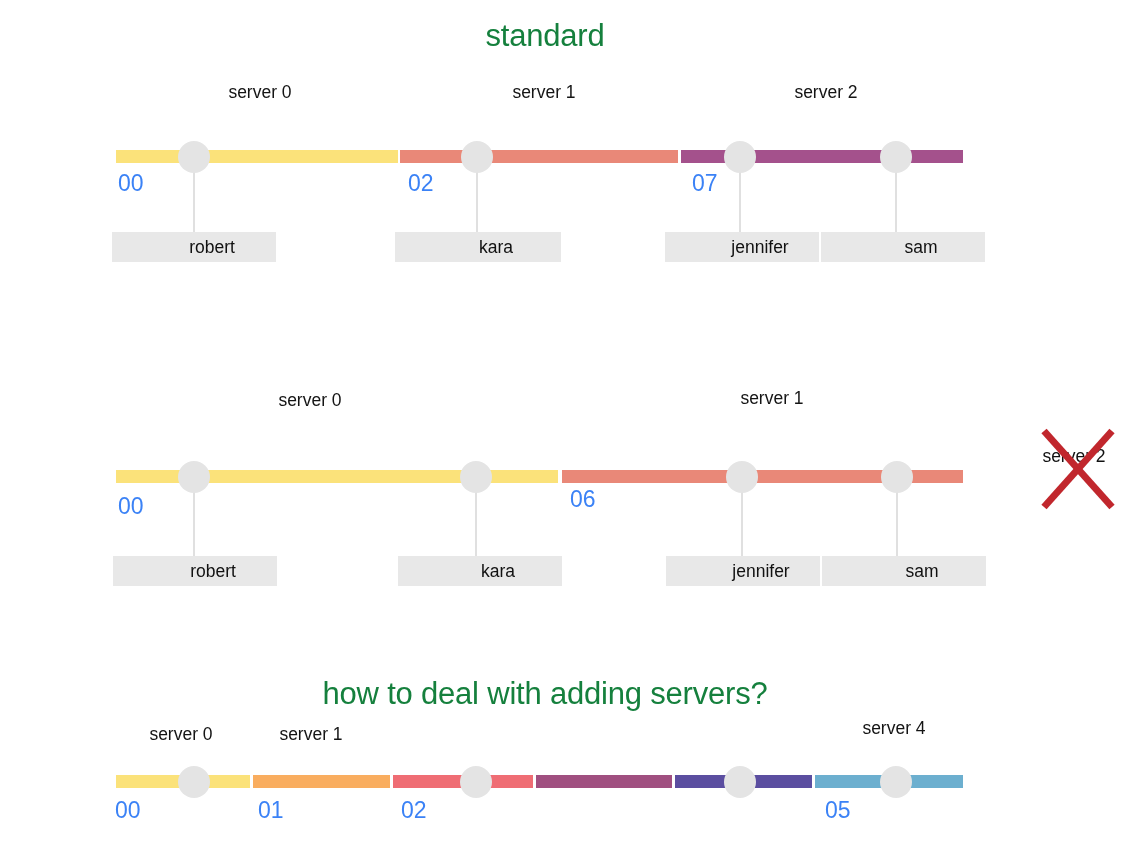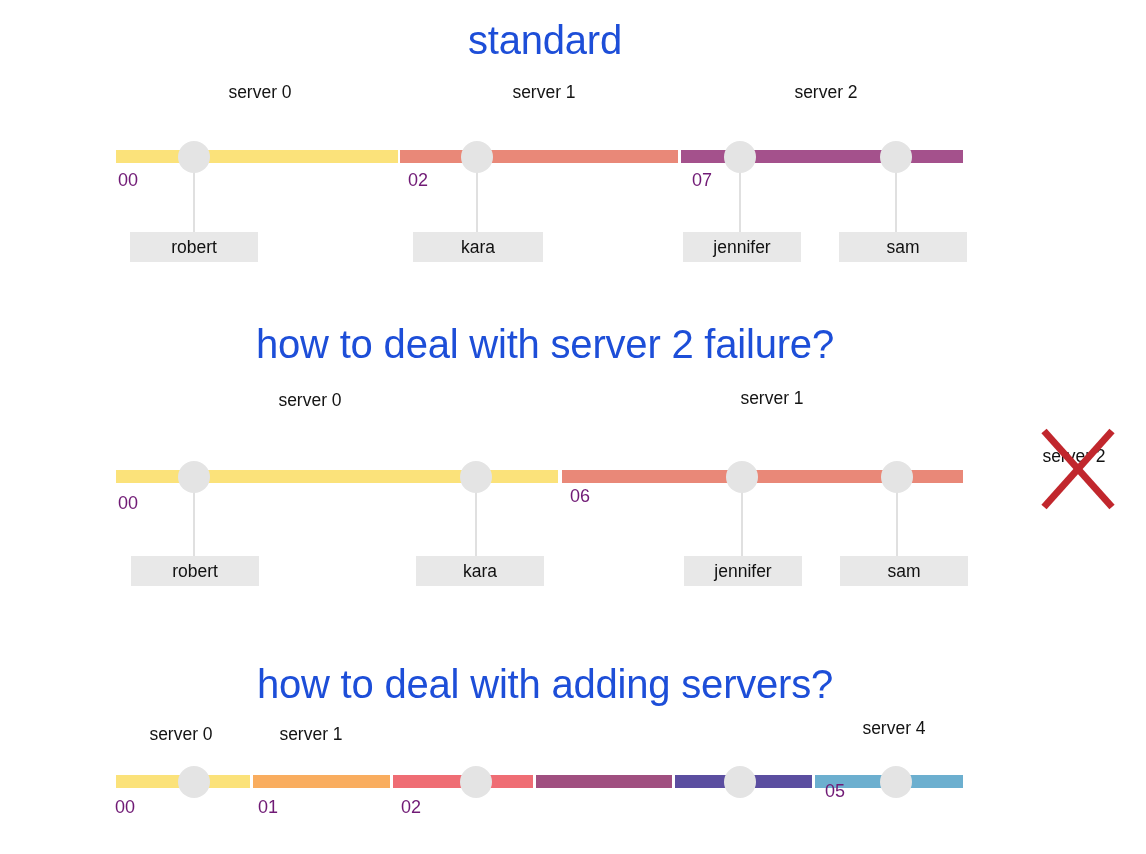--- a/index.html
+++ b/index.html
@@ -24,24 +24,24 @@
   .panel {
     position: absolute;
     left: 0;
     width: 1146px;
   }
   .panel-title {
     position: absolute;
     left: 0;
     width: 1090px;
     text-align: center;
-    font-size: 40px;
+    font-size: 31px;
     font-weight: 400;
     letter-spacing: -0.2px;
-    color: #1d4ed8;
+    color: #15803d;
     white-space: nowrap;
   }
   .server-label {
     position: absolute;
     font-size: 17.5px;
     color: #141414;
     white-space: nowrap;
     text-align: center;
     transform: translateX(-50%);
   }
@@ -50,22 +50,22 @@
     height: 13px;
     border-radius: 0px;
   }
   .seg {
     position: absolute;
     top: 0;
     height: 13px;
   }
   .tick-label {
     position: absolute;
-    font-size: 18px;
-    color: #701a75;
+    font-size: 23px;
+    color: #3b82f6;
     white-space: nowrap;
   }
   .node-wrap {
     position: absolute;
     top: 0;
     left: 0;
   }
   .node-stem {
     position: absolute;
     width: 2px;
@@ -81,20 +81,21 @@
     transform: translate(-50%, -50%);
   }
   .node-box {
     position: absolute;
     height: 30px;
     background: #e8e8e8;
     transform: translateX(-50%);
     display: flex;
     align-items: center;
     justify-content: center;
+    padding-left: 36px;
   }
   .node-box span {
     font-size: 17.5px;
     color: #111111;
     white-space: nowrap;
   }
   .x-mark {
     position: absolute;
   }
   .x-mark svg { display: block; }
@@ -152,21 +153,20 @@
     <div class="node-wrap">
       <div class="node-stem" style="left:896px;top:158px;height:74px;"></div>
       <div class="node-dot" style="left:896px;top:157px;"></div>
       <div class="node-box" style="left:903px;top:232px;width:128px;">
         <span>sam</span>
       </div>
     </div>
   </div>
 
   <div class="panel" style="top:300px;height:320px;">
-    <div class="panel-title" style="top:22px;">how to deal with server 2 failure?</div>
 
     <div class="server-label" style="left:310px;top:90px;"><span>server 0</span></div>
     <div class="server-label" style="left:772px;top:88px;"><span>server 1</span></div>
 
     <div class="ring-track" style="left:116px;top:170px;width:847px;">
       <div class="seg" style="left:0px;width:442px;background:#fbe27a;"></div>
       <div class="seg" style="left:446px;width:401px;background:#e98878;"></div>
     </div>
 
     <div class="tick-label" style="left:118px;top:193px;"><span>00</span></div>
@@ -204,39 +204,39 @@
     <div class="x-label" style="left:1074px;top:156px;"><span>server 2</span></div>
     <div class="x-mark" style="left:1038px;top:126px;">
       <svg width="80" height="86" viewBox="0 0 80 86">
         <line x1="6" y1="5" x2="74" y2="81" stroke="#c1272d" stroke-width="7" stroke-linecap="butt"></line>
         <line x1="74" y1="5" x2="6" y2="81" stroke="#c1272d" stroke-width="7" stroke-linecap="butt"></line>
       </svg>
     </div>
   </div>
 
   <div class="panel" style="top:640px;height:214px;">
-    <div class="panel-title" style="top:22px;">how to deal with adding servers?</div>
+    <div class="panel-title" style="top:36px;">how to deal with adding servers?</div>
 
     <div class="server-label" style="left:181px;top:84px;"><span>server 0</span></div>
     <div class="server-label" style="left:311px;top:84px;"><span>server 1</span></div>
     <div class="server-label" style="left:894px;top:78px;"><span>server 4</span></div>
 
     <div class="ring-track" style="left:116px;top:135px;width:847px;">
       <div class="seg" style="left:0px;width:134px;background:#fbe27a;"></div>
       <div class="seg" style="left:137px;width:137px;background:#f9ad5f;"></div>
       <div class="seg" style="left:277px;width:140px;background:#ef6d74;"></div>
       <div class="seg" style="left:420px;width:136px;background:#a04f80;"></div>
       <div class="seg" style="left:559px;width:137px;background:#5b4ea0;"></div>
       <div class="seg" style="left:699px;width:148px;background:#6cafcf;"></div>
     </div>
 
     <div class="tick-label" style="left:115px;top:157px;"><span>00</span></div>
     <div class="tick-label" style="left:258px;top:157px;"><span>01</span></div>
     <div class="tick-label" style="left:401px;top:157px;"><span>02</span></div>
-    <div class="tick-label" style="left:825px;top:141px;"><span>05</span></div>
+    <div class="tick-label" style="left:825px;top:157px;"><span>05</span></div>
 
     <div class="node-dot" style="left:194px;top:142px;"></div>
     <div class="node-dot" style="left:476px;top:142px;"></div>
     <div class="node-dot" style="left:740px;top:142px;"></div>
     <div class="node-dot" style="left:896px;top:142px;"></div>
   </div>
 
 </div>
 
 </body></html>

